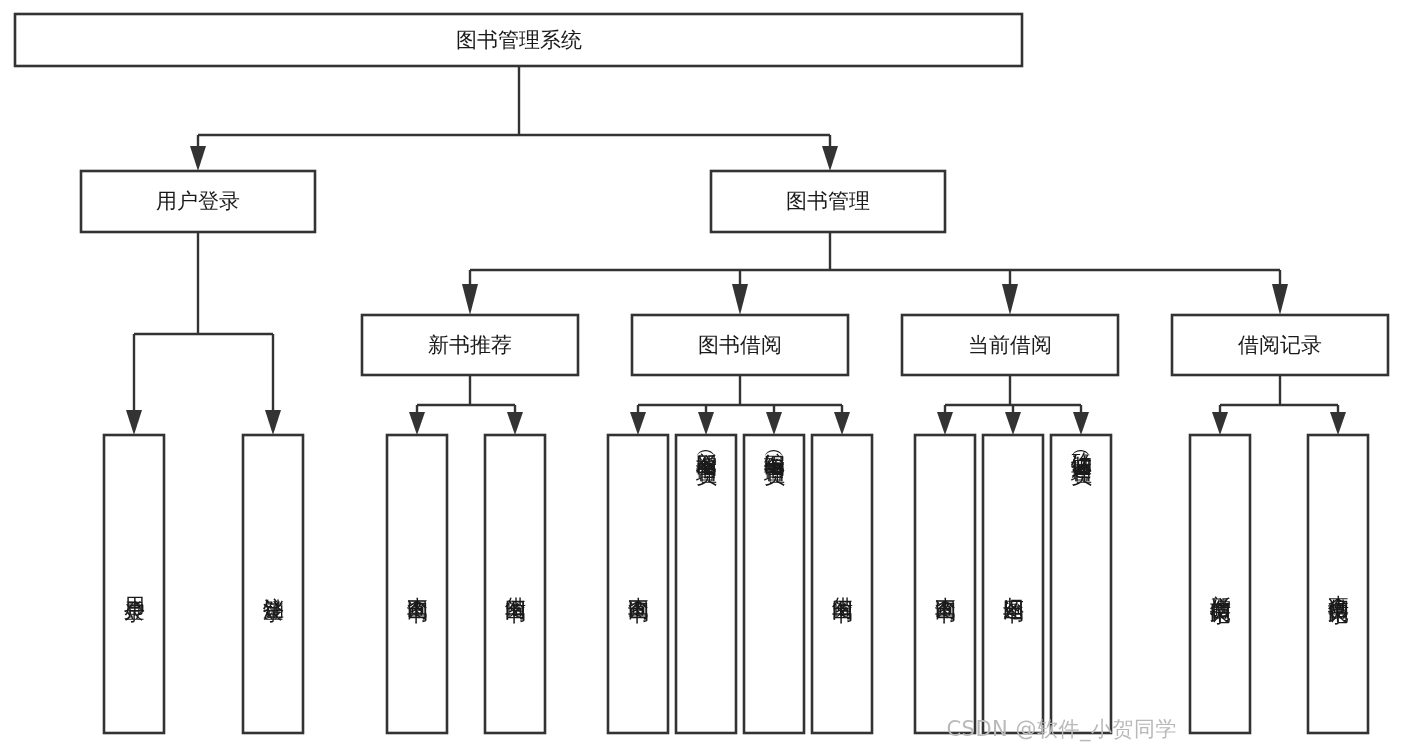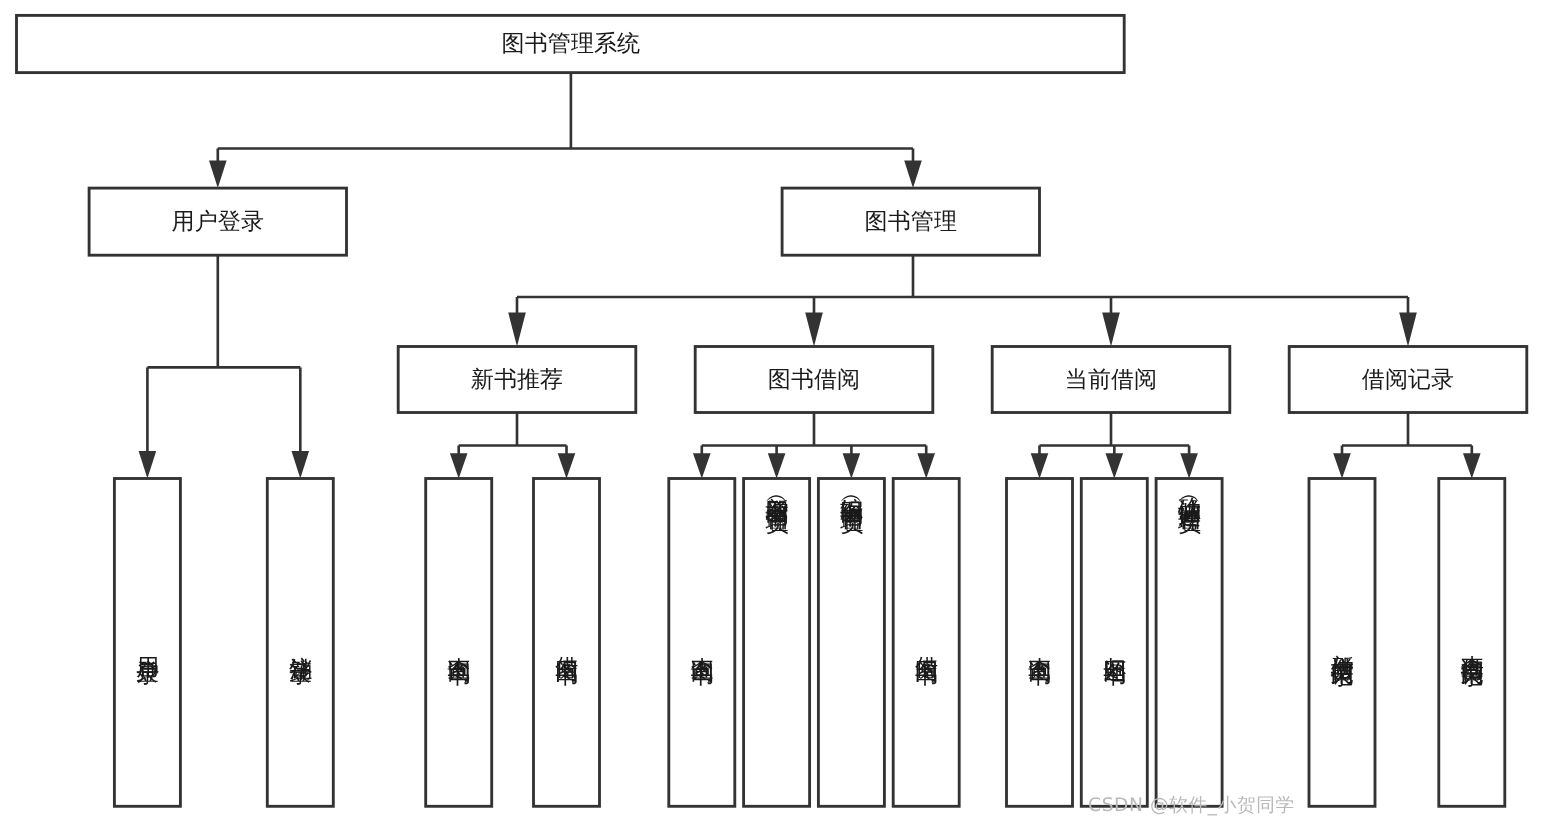--- a/index.html
+++ b/index.html
@@ -48,21 +48,21 @@
     font-family: "DejaVu Sans", "Liberation Sans", sans-serif;
     font-size: 21px;
     text-anchor: middle;
     dominant-baseline: middle;
   }
   .watermark {
     position: absolute;
     right: 8px;
     bottom: 4px;
     font-family: "DejaVu Sans", "Liberation Sans", sans-serif;
-    font-size: 17px;
+    font-size: 21px;
     color: #b9b9b9;
     letter-spacing: 0.5px;
     white-space: nowrap;
     pointer-events: none;
   }
   .vlabel-wrap {
     position: absolute;
     display: flex;
     align-items: center;
     justify-content: center;

